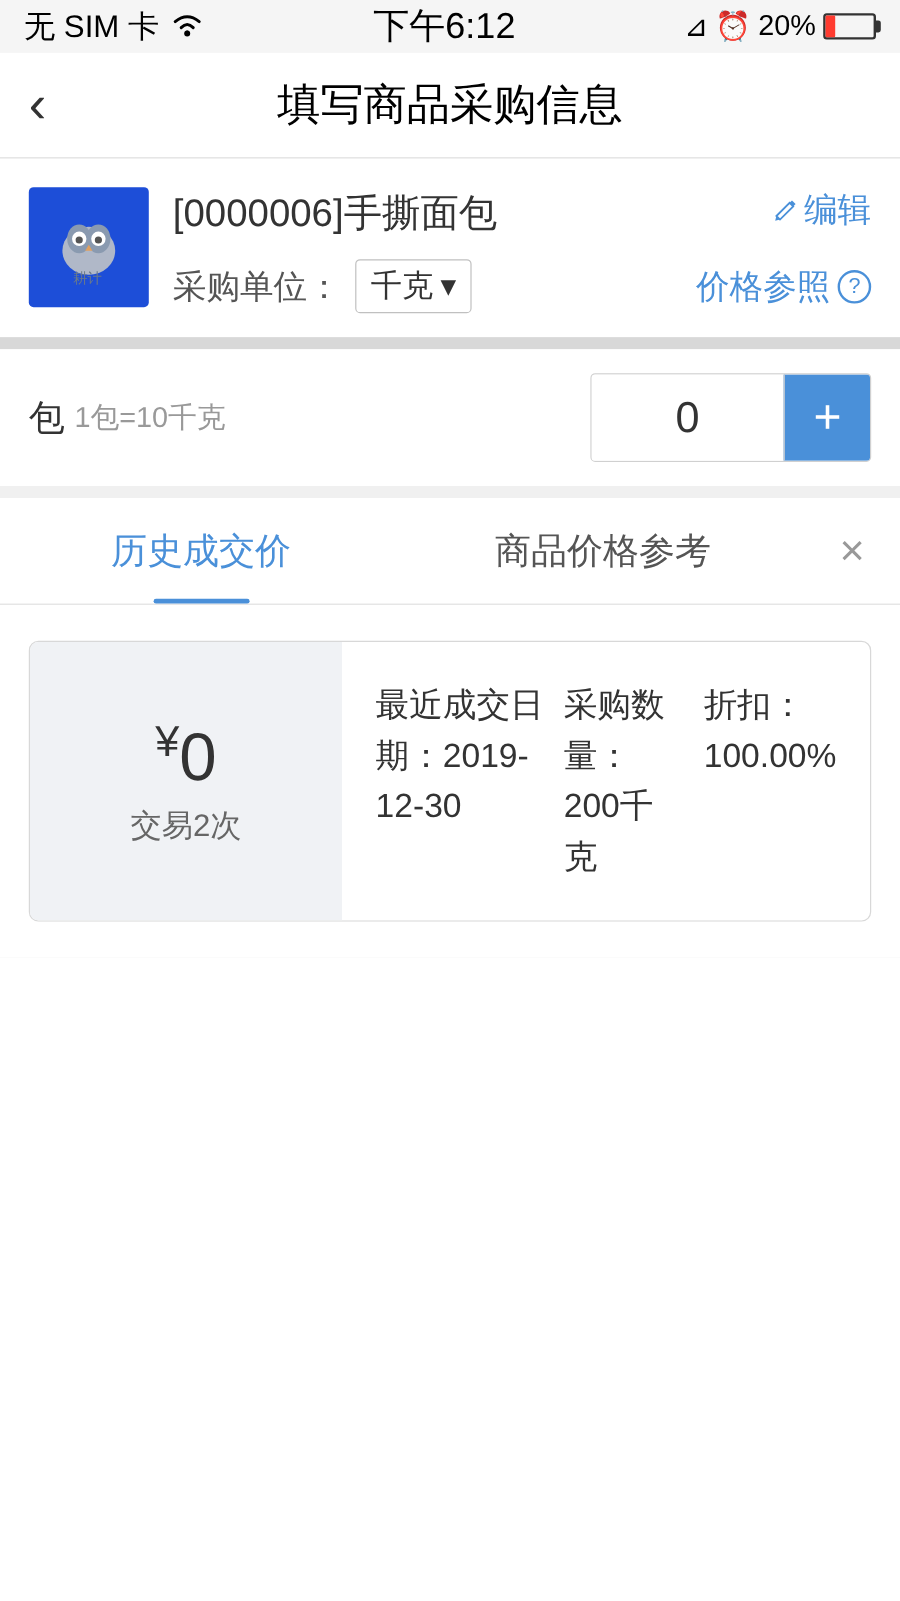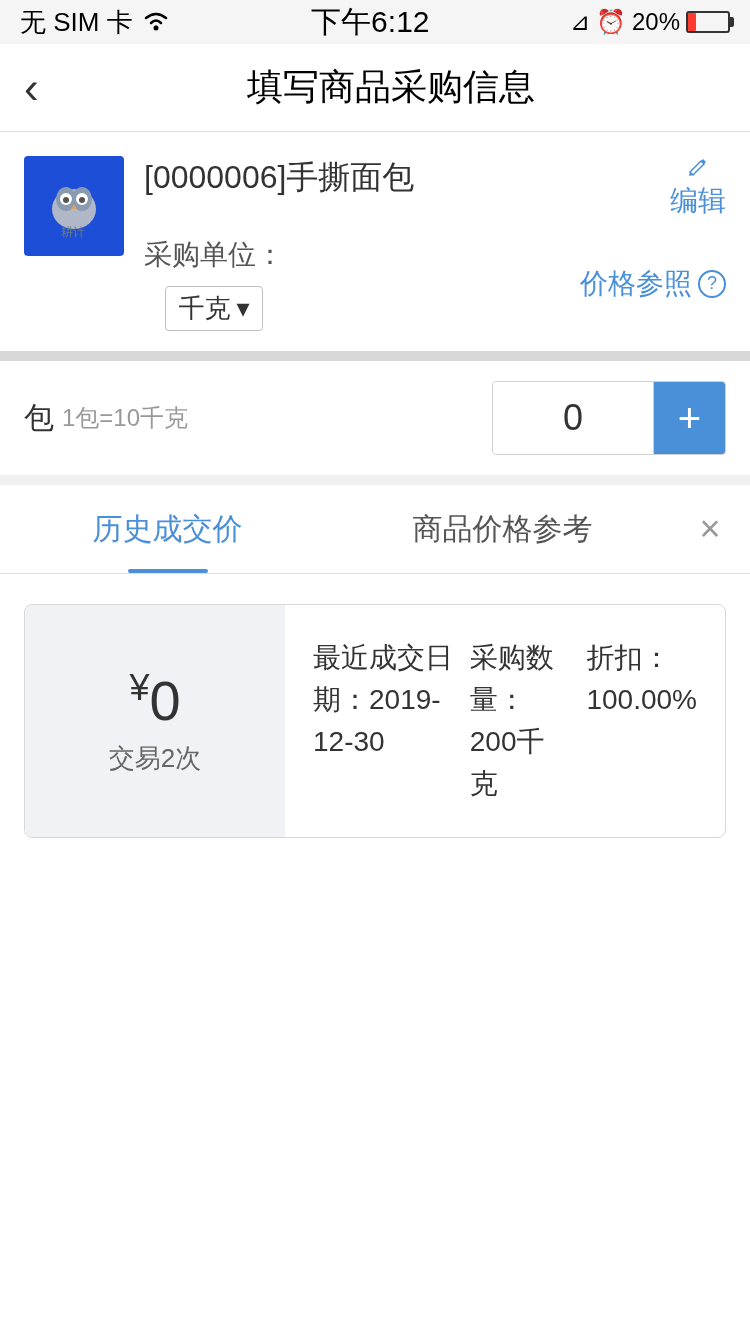--- a/index.html
+++ b/index.html
@@ -86,21 +86,20 @@
       cursor: pointer;
       line-height: 1;
     }
     .nav-title {
       position: absolute;
       left: 50%;
       transform: translateX(-50%);
       font-size: 36px;
       font-weight: 500;
       color: #000;
-      margin-left: 16px;
     }
 
     
     .product-section {
       width: 750px;
       background: #ffffff;
       padding: 24px 24px 20px 24px;
       margin-top: 0;
     }
     .product-row {
@@ -139,34 +138,32 @@
       font-weight: 500;
     }
     .edit-btn {
       display: flex;
       align-items: center;
       gap: 4px;
       color: #4a90d9;
       font-size: 28px;
       cursor: pointer;
       white-space: nowrap;
-      flex-direction: column;
     }
     .purchase-unit-row {
       display: flex;
       align-items: center;
       justify-content: space-between;
     }
     .purchase-unit-left {
       display: flex;
       align-items: center;
       gap: 12px;
       font-size: 28px;
       color: #555;
-      flex-direction: column;
     }
     .unit-dropdown {
       display: flex;
       align-items: center;
       border: 1px solid #c0c0c0;
       border-radius: 4px;
       padding: 4px 12px;
       font-size: 26px;
       color: #333;
       gap: 6px;

